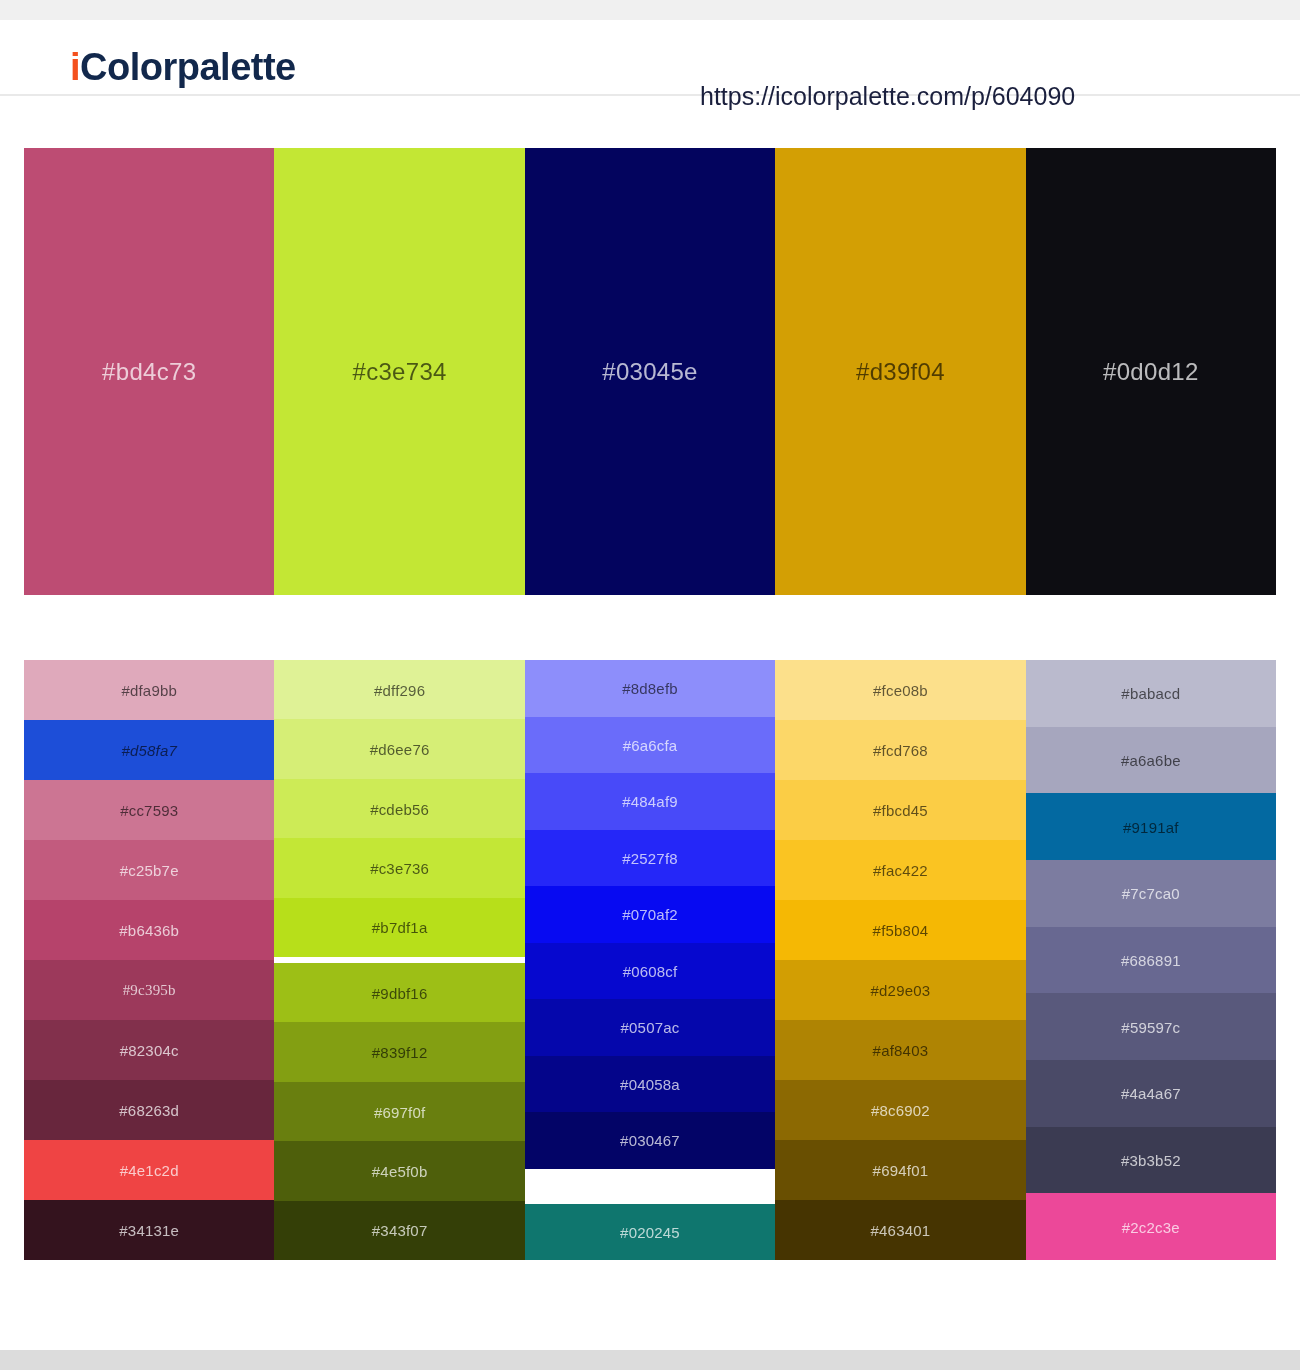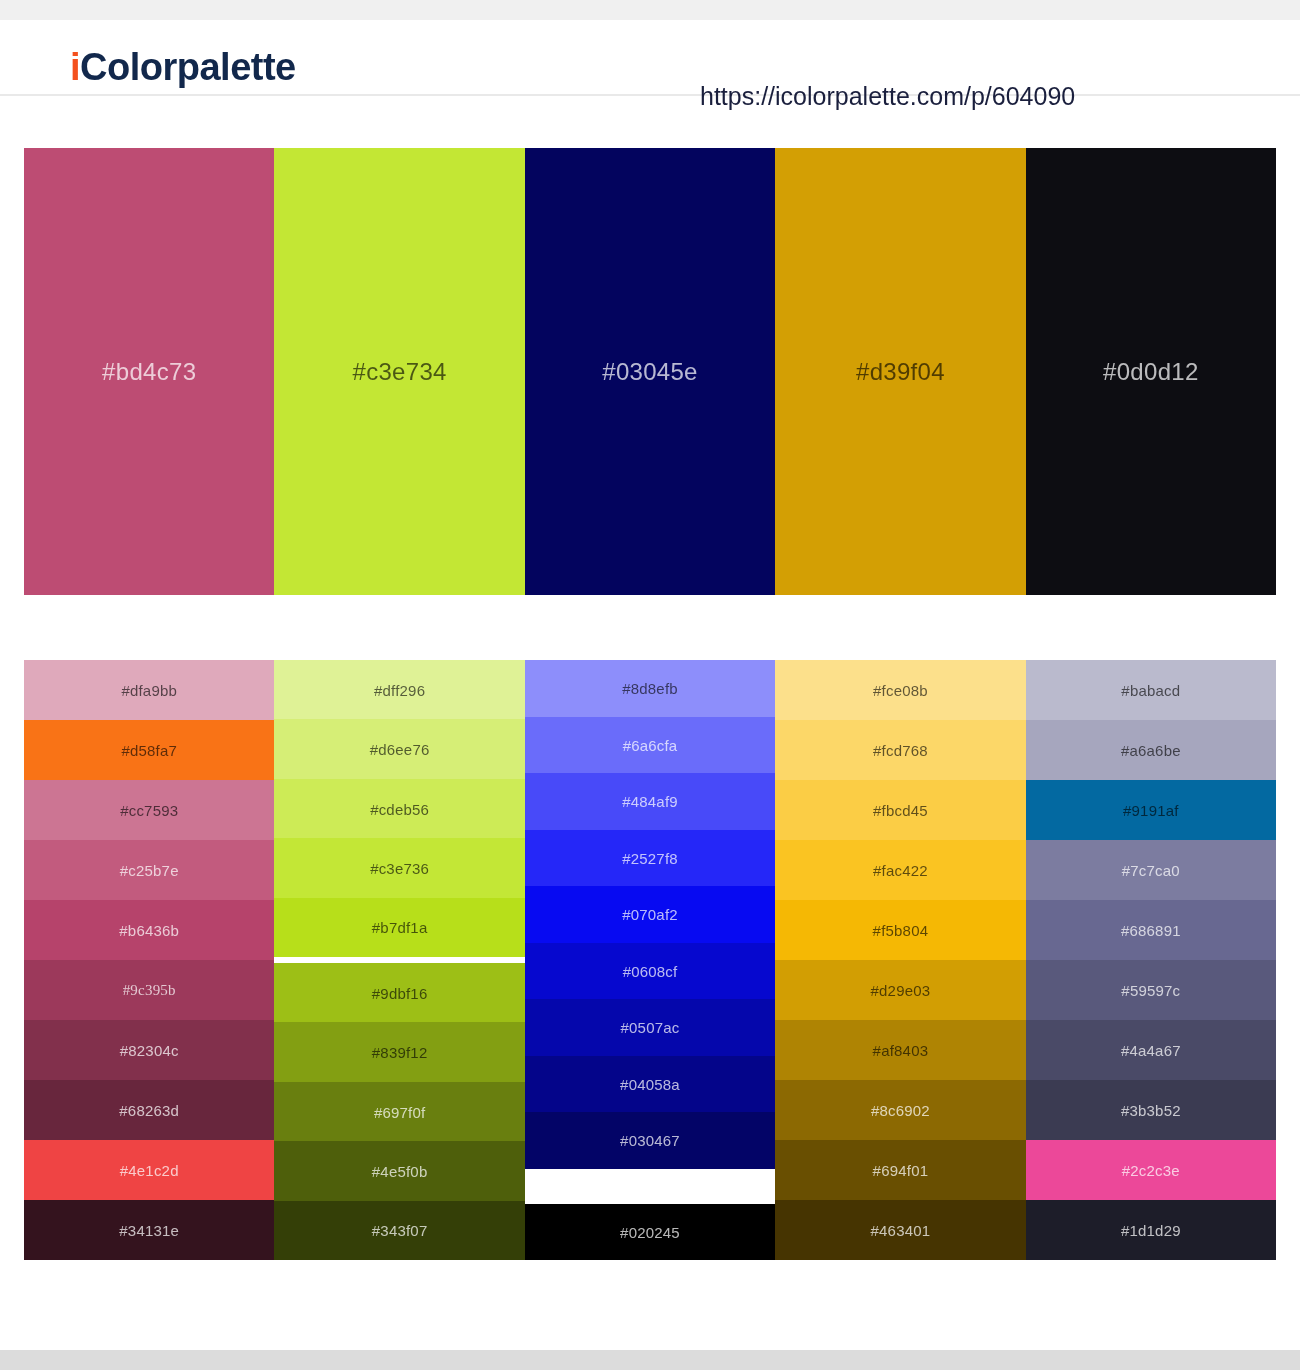--- a/index.html
+++ b/index.html
@@ -153,21 +153,21 @@
     <div class="main-swatch" style="background: rgb(13, 13, 18);">
       <div class="hex hex-light">#0d0d12</div>
     </div>
   </div>
 
 <div class="shades-grid">
     <div class="shade-col">
       <div class="shade-cell" style="background: rgb(223, 169, 187);">
         <div class="hex hex-dark">#dfa9bb</div>
       </div>
-      <div class="shade-cell" style="background: #f97316;">
+      <div class="shade-cell" style="background: #1d4ed8; font-style: italic;">
         <div class="hex hex-dark">#d58fa7</div>
       </div>
       <div class="shade-cell" style="background: rgb(204, 117, 147);">
         <div class="hex hex-dark">#cc7593</div>
       </div>
       <div class="shade-cell" style="background: rgb(194, 91, 126);">
         <div class="hex hex-light">#c25b7e</div>
       </div>
       <div class="shade-cell" style="background: rgb(182, 67, 107);">
         <div class="hex hex-light">#b6436b</div>
@@ -241,21 +241,21 @@
       </div>
       <div class="shade-cell" style="background: rgb(5, 7, 172);">
         <div class="hex hex-light">#0507ac</div>
       </div>
       <div class="shade-cell" style="background: rgb(4, 5, 138);">
         <div class="hex hex-light">#04058a</div>
       </div>
       <div class="shade-cell" style="background: rgb(3, 4, 103);">
         <div class="hex hex-light">#030467</div>
       </div>
-      <div class="shade-cell" style="background: #000000; margin-top: 35px;">
+      <div class="shade-cell" style="background: #0f766e; margin-top: 35px;">
         <div class="hex hex-light">#020245</div>
       </div>
     </div>
     <div class="shade-col">
       <div class="shade-cell" style="background: rgb(252, 224, 139);">
         <div class="hex hex-dark">#fce08b</div>
       </div>
       <div class="shade-cell" style="background: rgb(252, 215, 104);">
         <div class="hex hex-dark">#fcd768</div>
       </div>
@@ -305,19 +305,16 @@
       </div>
       <div class="shade-cell" style="background: rgb(74, 74, 103);">
         <div class="hex hex-light">#4a4a67</div>
       </div>
       <div class="shade-cell" style="background: rgb(59, 59, 82);">
         <div class="hex hex-light">#3b3b52</div>
       </div>
       <div class="shade-cell" style="background: #ec4899;">
         <div class="hex hex-light">#2c2c3e</div>
       </div>
-      <div class="shade-cell" style="background: rgb(29, 29, 41);">
-        <div class="hex hex-light">#1d1d29</div>
-      </div>
     </div>
   </div>
 
 <div class="bottom-band"></div>
 
 </body></html>

